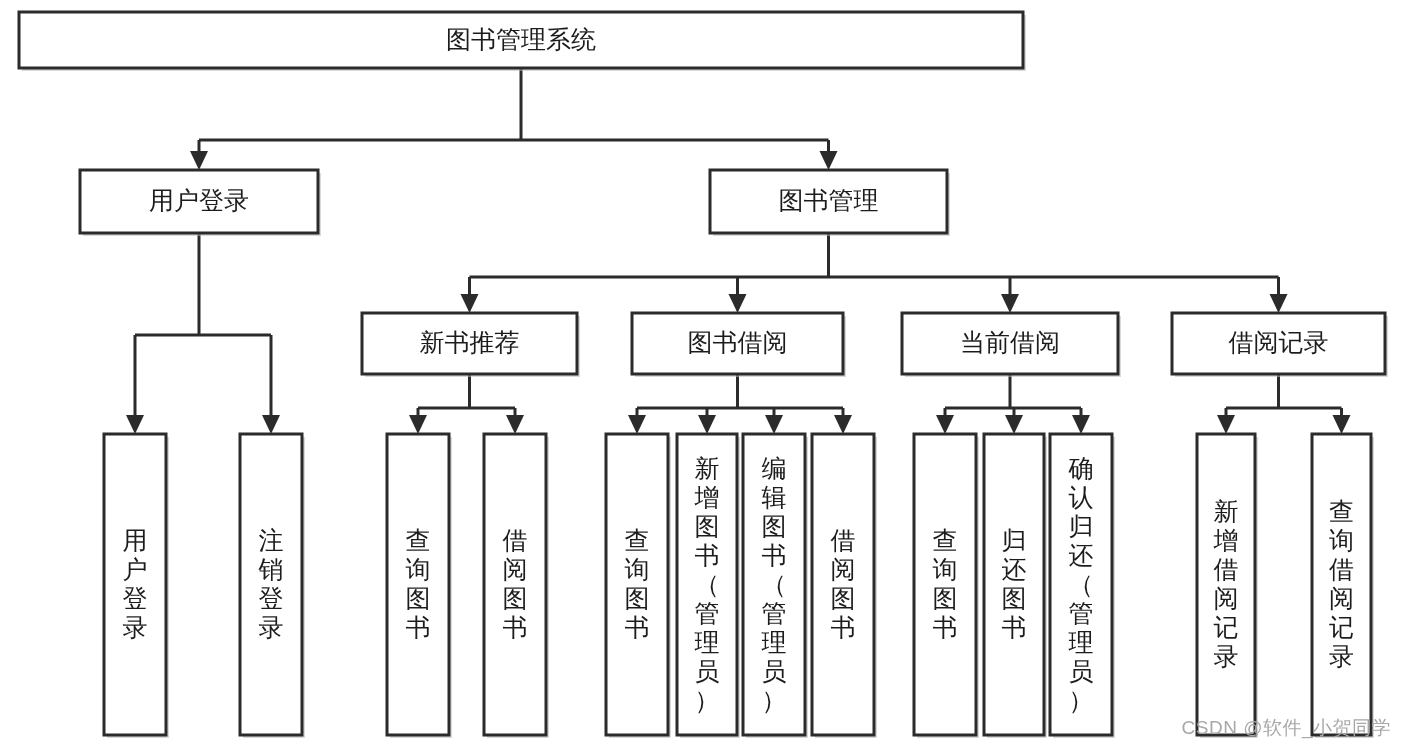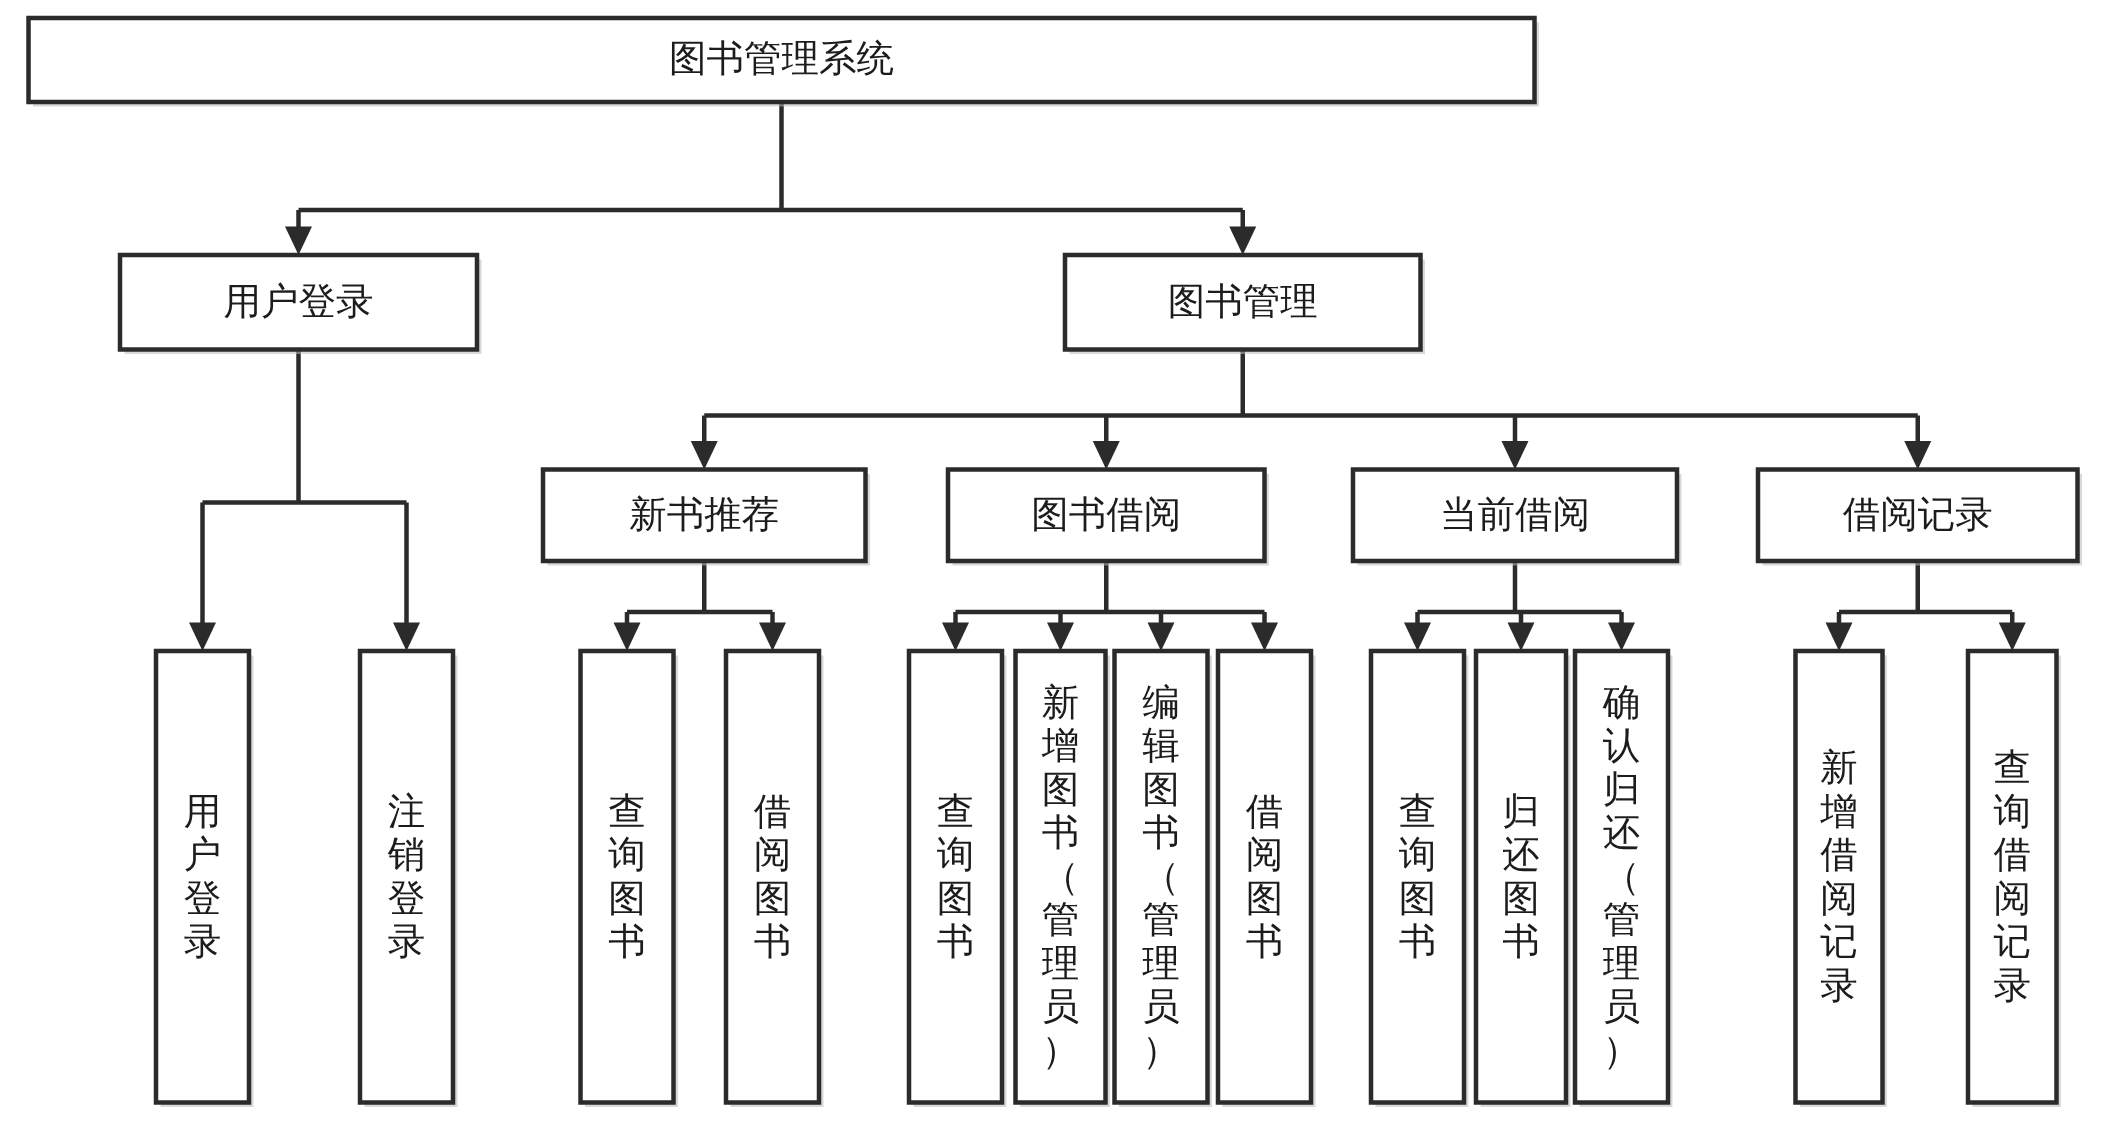--- a/index.html
+++ b/index.html
@@ -226,13 +226,14 @@
         <rect x="902" y="313" width="216" height="61" class="node-box"></rect>
         <text x="1010" y="344.5" class="node-label-h">当前借阅</text>
       </g>
       <g>
         <rect x="1175" y="316" width="213" height="61" class="node-box-shadow"></rect>
         <rect x="1172" y="313" width="213" height="61" class="node-box"></rect>
         <text x="1278.5" y="344.5" class="node-label-h">借阅记录</text>
       </g>
     </svg>
 
+  <div class="watermark-text">CSDN @软件_小贺同学</div>
 </div>
 
 </body></html>

